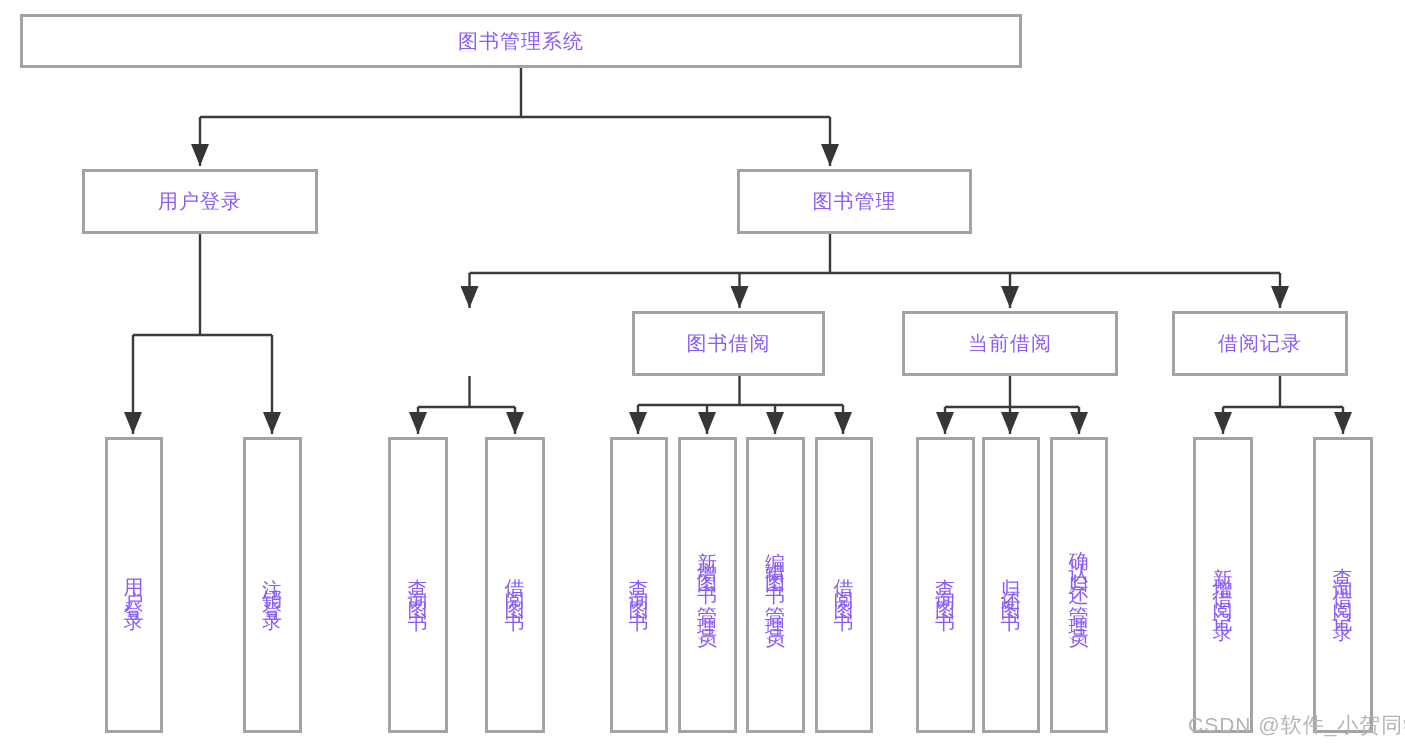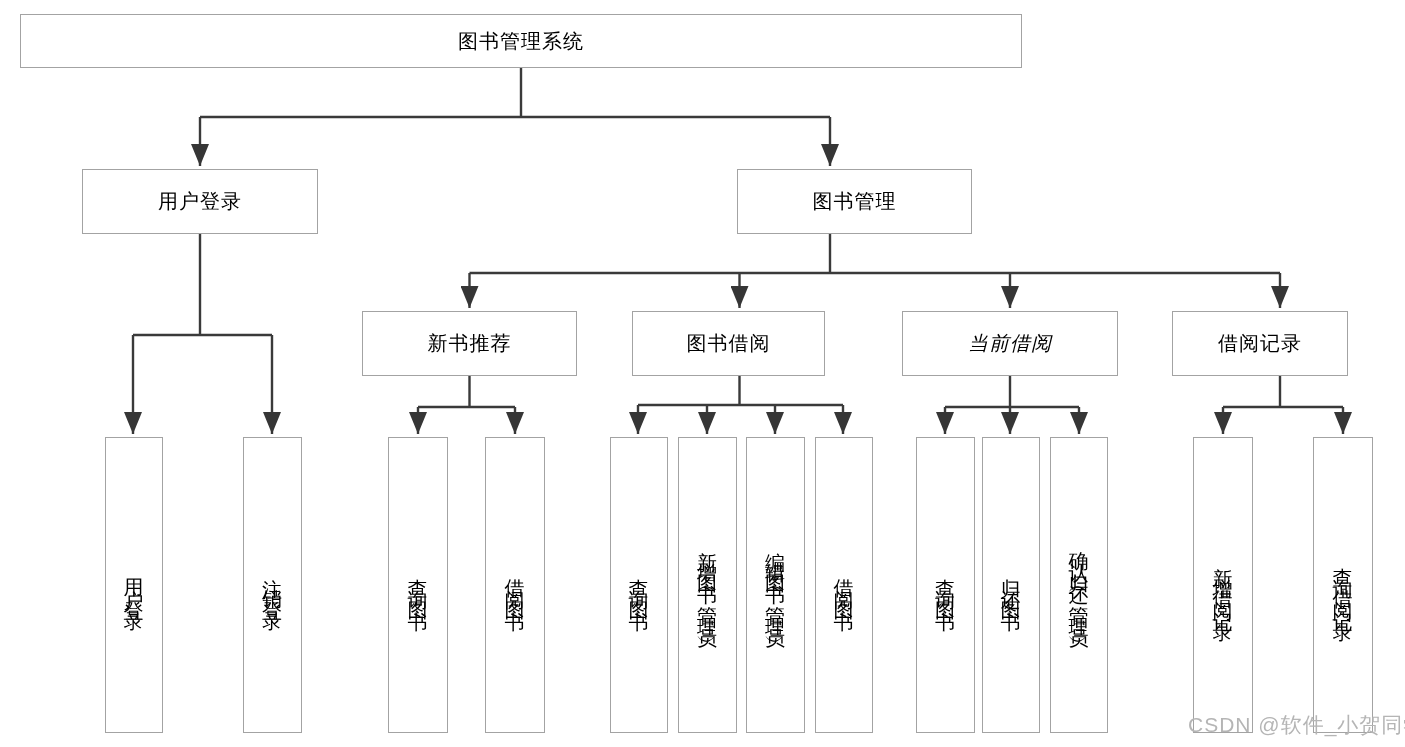--- a/index.html
+++ b/index.html
@@ -19,25 +19,25 @@
     position: absolute;
     left: 0;
     top: 0;
     width: 1405px;
     height: 747px;
   }
   .node {
     position: absolute;
     box-sizing: border-box;
     background: #ffffff;
-    border: 1px solid #a3a3a3;
+    border: 3px solid #a3a3a3;
     display: flex;
     align-items: center;
     justify-content: center;
-    color: #000000;
+    color: #8b5cf6;
     font-size: 20px;
     letter-spacing: 1px;
     z-index: 2;
   }
   .root  { left: 20px;  top: 14px;  width: 1002px; height: 54px; }
   .lvl2  { top: 169px; height: 65px; }
   .lvl3  { top: 311px; height: 65px; }
   .leaf  { top: 437px; height: 296px; }
   .vtext {
     writing-mode: vertical-rl;
@@ -98,23 +98,22 @@
       <line x1="1223" y1="407" x2="1223" y2="434" marker-end="url(#ah)"></line>
       <line x1="1343" y1="407" x2="1343" y2="434" marker-end="url(#ah)"></line>
     </g>
   </svg>
 
   <div class="node root">图书管理系统</div>
 
   <div class="node lvl2" style="left:82px; width:236px;">用户登录</div>
   <div class="node lvl2" style="left:712px; width:235px;margin-left:25px;">图书管理</div>
 
-  <div class="node lvl3" style="left:362px; width:215px;">新书推荐</div>
   <div class="node lvl3" style="left:632px; width:193px;">图书借阅</div>
-  <div class="node lvl3" style="left:902px; width:216px;font-style:italic;">当前借阅</div>
+  <div class="node lvl3" style="left:902px; width:216px;">当前借阅</div>
   <div class="node lvl3" style="left:1172px; width:176px;">借阅记录</div>
 
   <div class="node leaf" style="left:105px; width:58px;">
     <span class="vtext">用户登录</span>
   </div>
   <div class="node leaf" style="left:243px; width:59px;">
     <span class="vtext">注销登录</span>
   </div>
 
   <div class="node leaf" style="left:388px; width:60px;">

